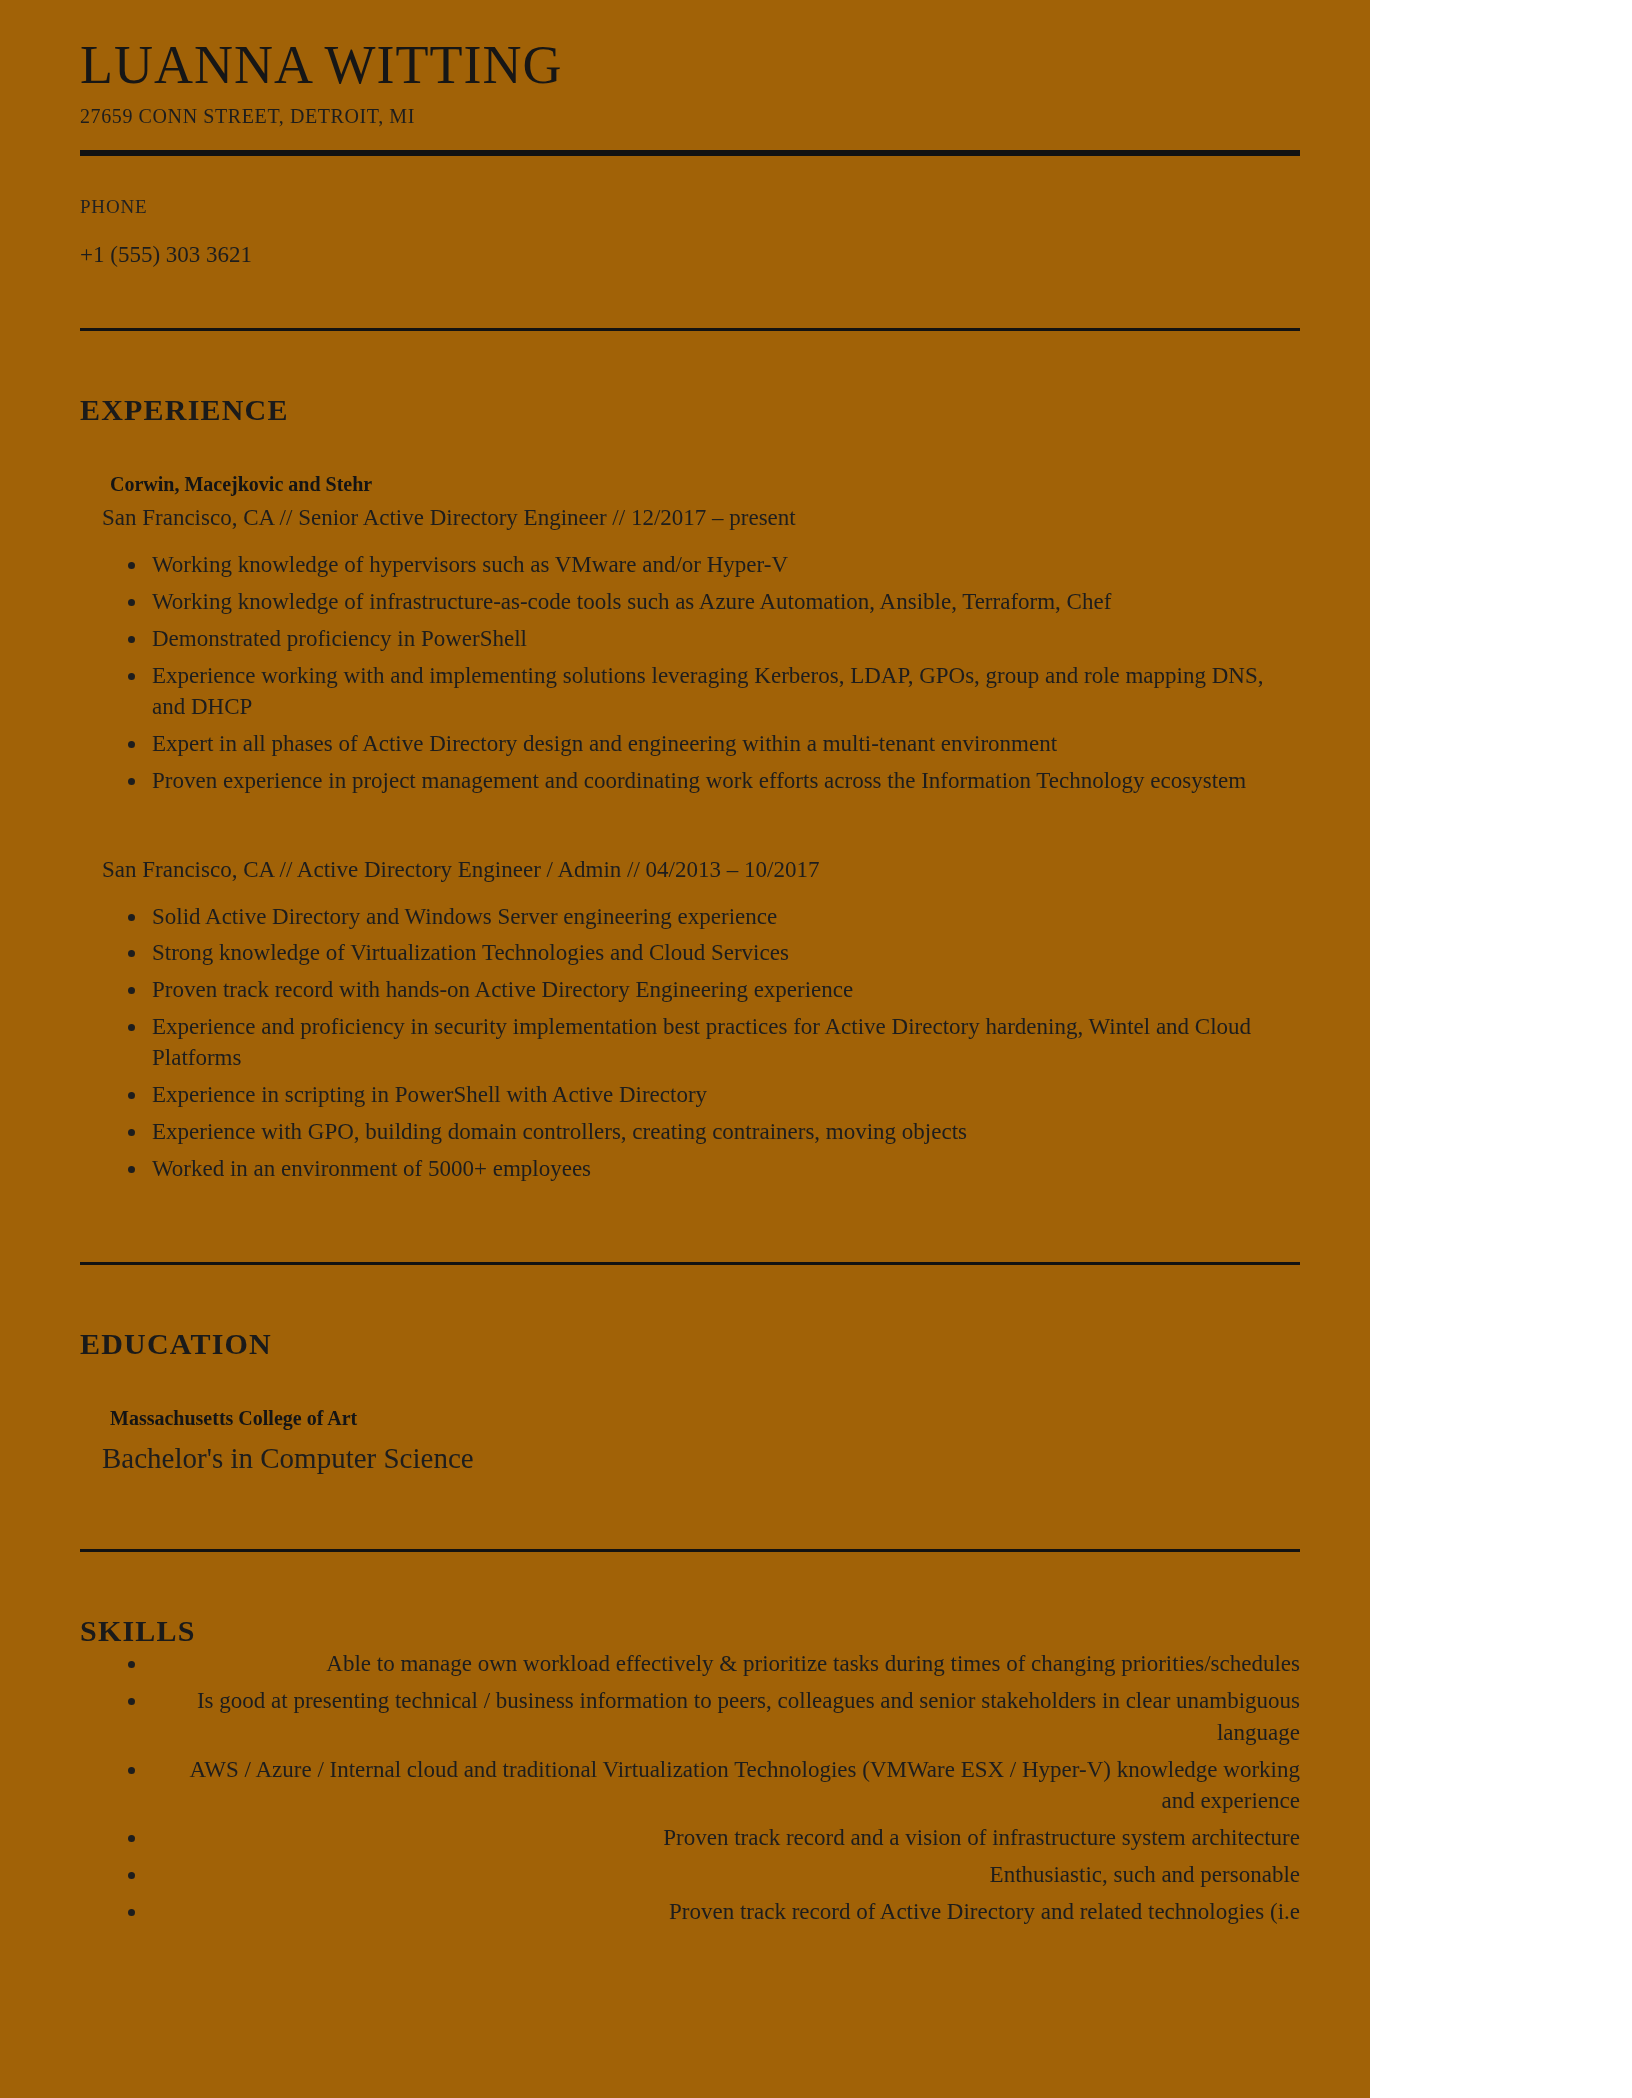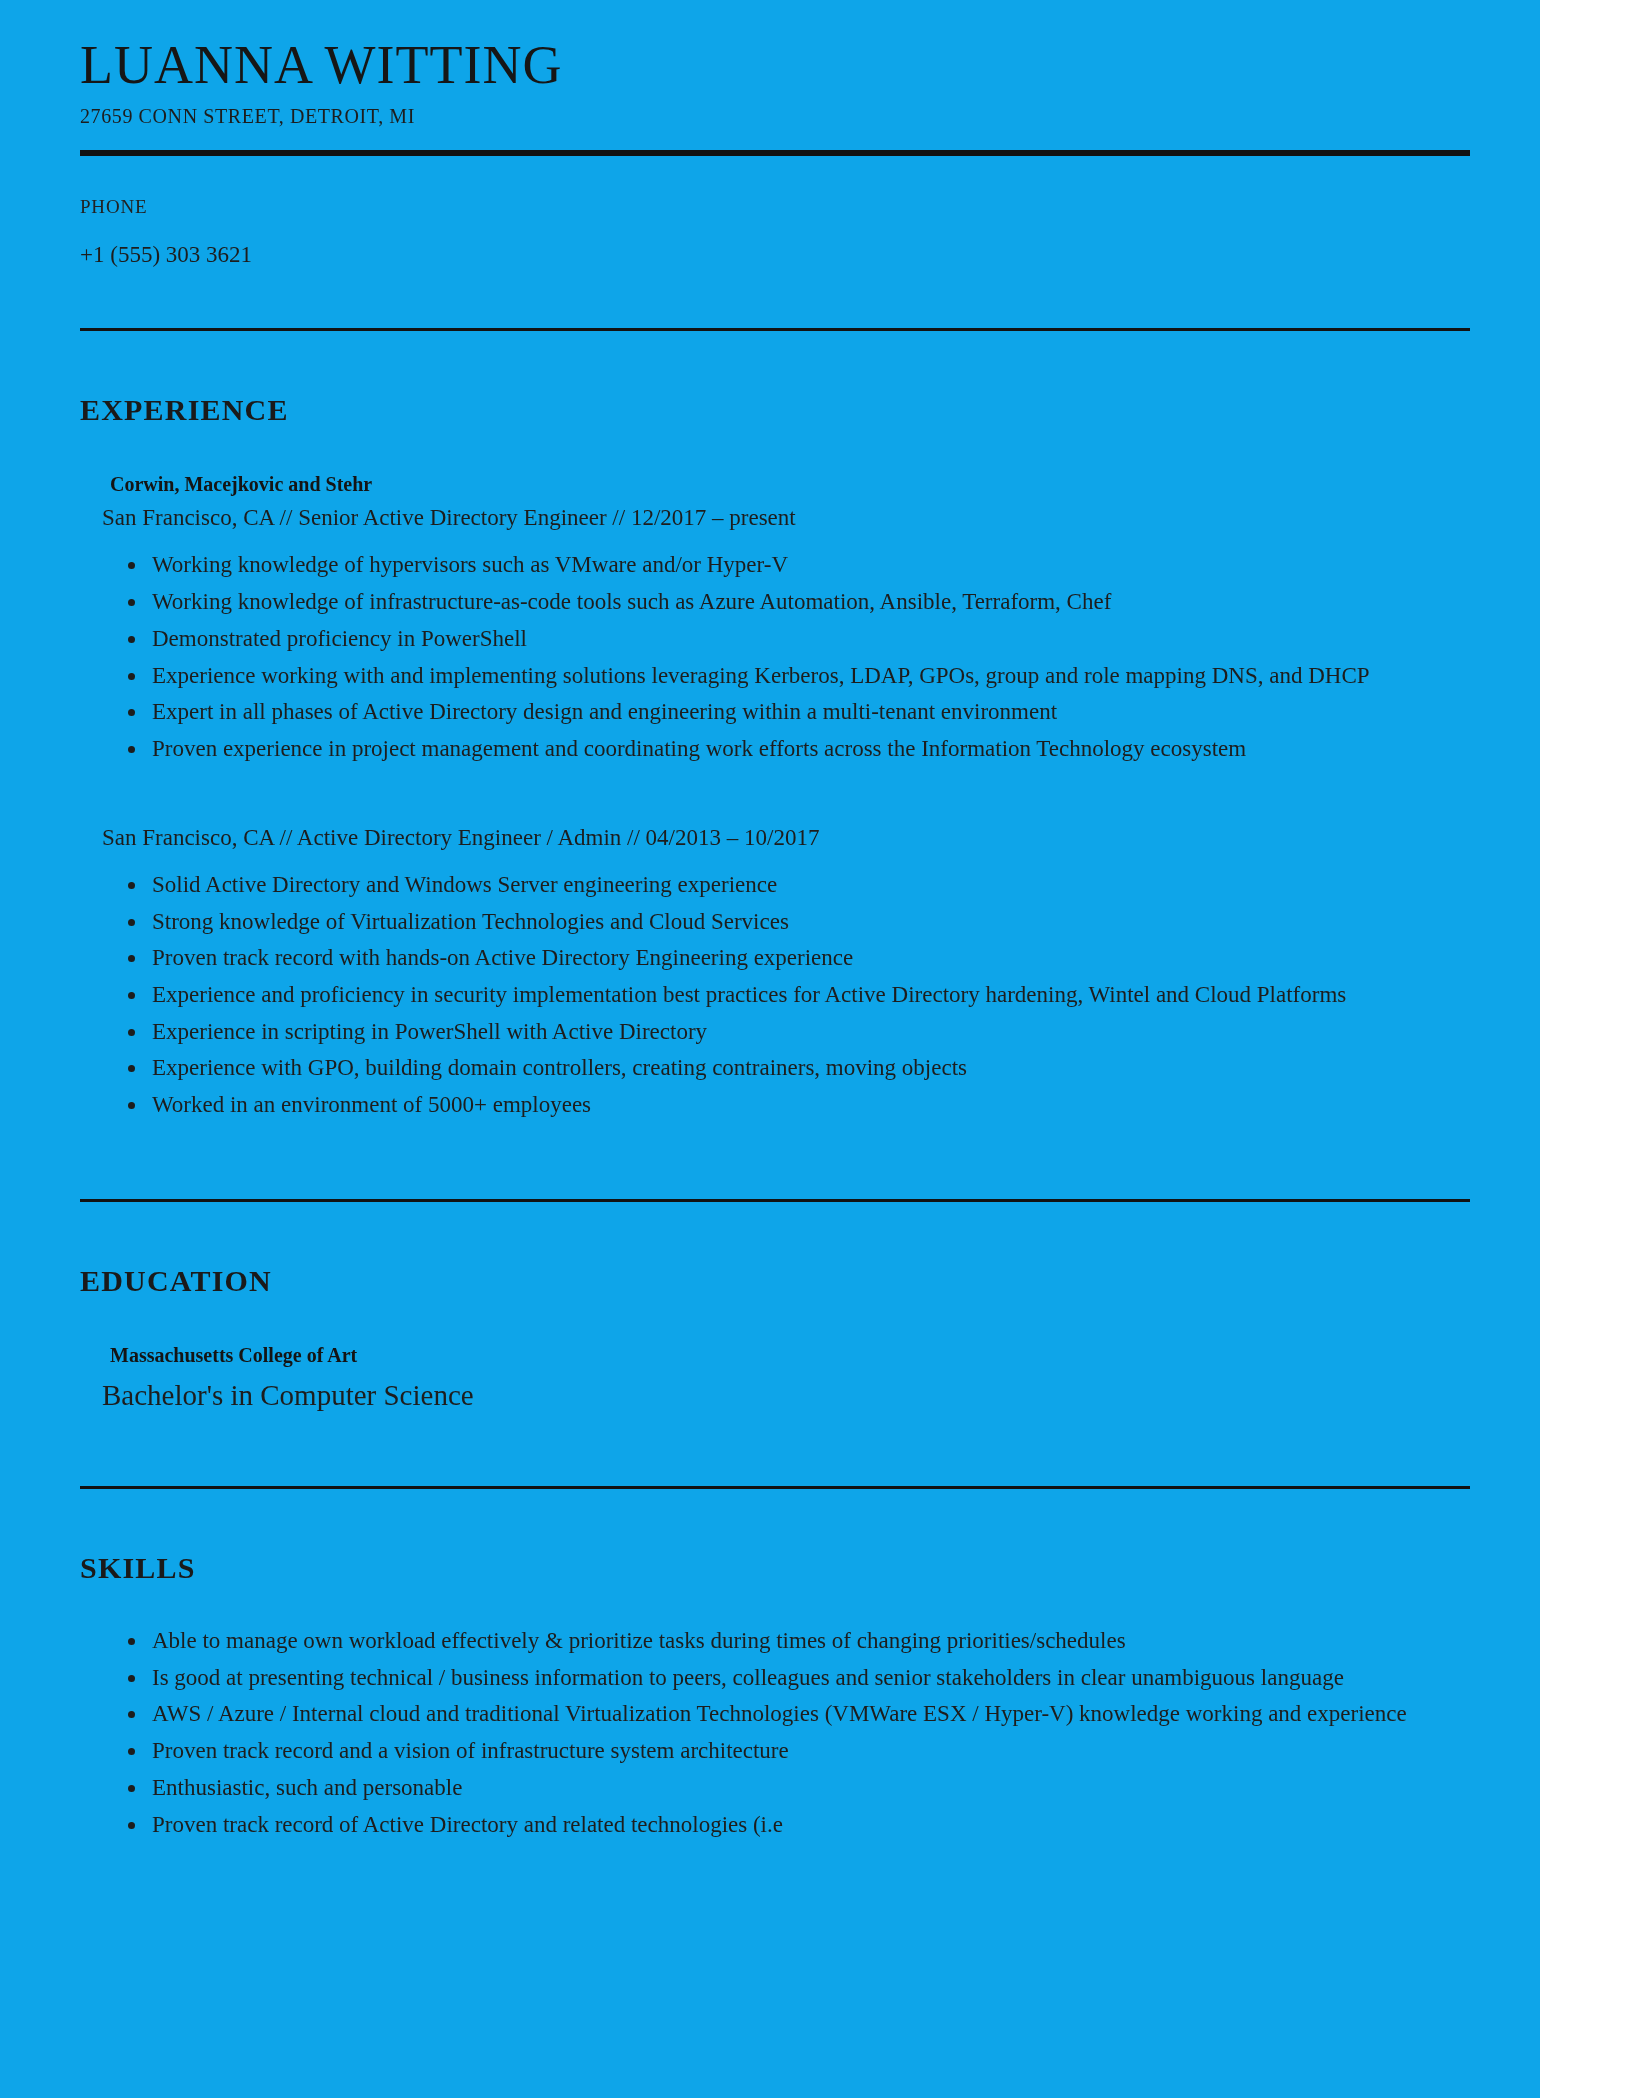--- a/index.html
+++ b/index.html
@@ -1,20 +1,20 @@
 <!DOCTYPE html>
 <html><head>
 <meta charset="utf-8">
 <style>
   * { box-sizing: border-box; }
   html, body { margin: 0; padding: 0; background: #ffffff; }
   .page {
-    width: 1540px;
+    width: 1370px;
     min-height: 2098px;
-    background: #0ea5e9;
+    background: #a16207;
     color: #1d1d1d;
     font-family: "Liberation Serif", "DejaVu Serif", serif;
     padding: 36px 70px 60px 80px;
   }
 
   
   .name {
     font-size: 54px;
     font-weight: 400;
     letter-spacing: 1px;
@@ -85,21 +85,21 @@
     font-size: 23px;
     line-height: 1.38;
     margin: 0 0 5px 0;
     padding-left: 4px;
     color: #1d1d1d;
   }
 
   .rule.before-education { margin-top: 78px; }
   .rule.before-skills    { margin-top: 74px; }
 
-  .skills-list { margin-top: 40px; margin-left: 22px; }
+  .skills-list { margin-left: 22px; text-align: right; }
   .skills-list ul.bullets { margin-top: 0; }
 </style>
 </head>
 <body>
 
 <div class="page">
 
   <header>
     <h1 class="name">LUANNA WITTING</h1>
     <div class="address">27659 CONN STREET, DETROIT, MI</div>

